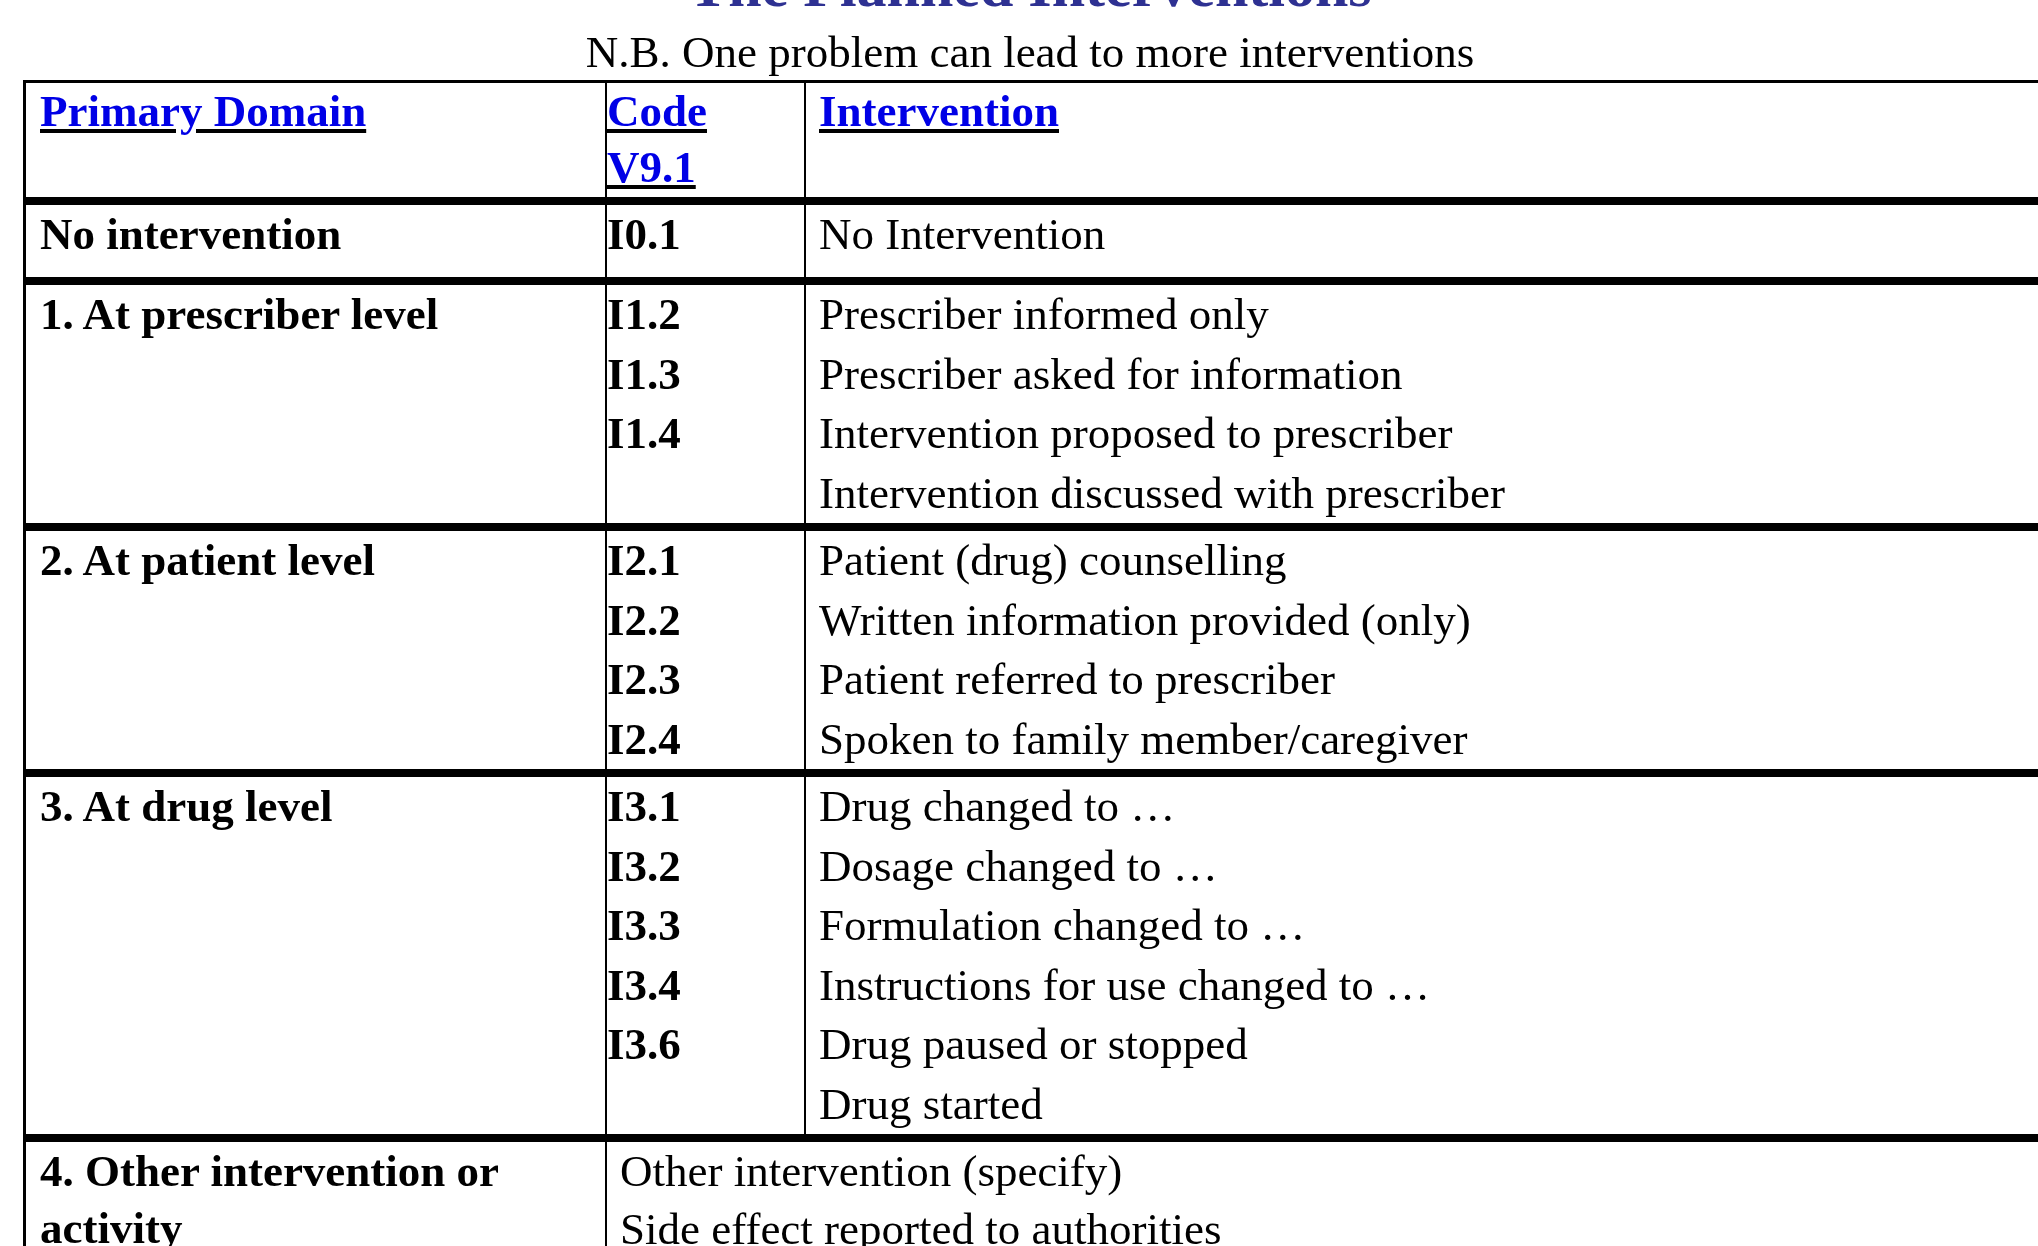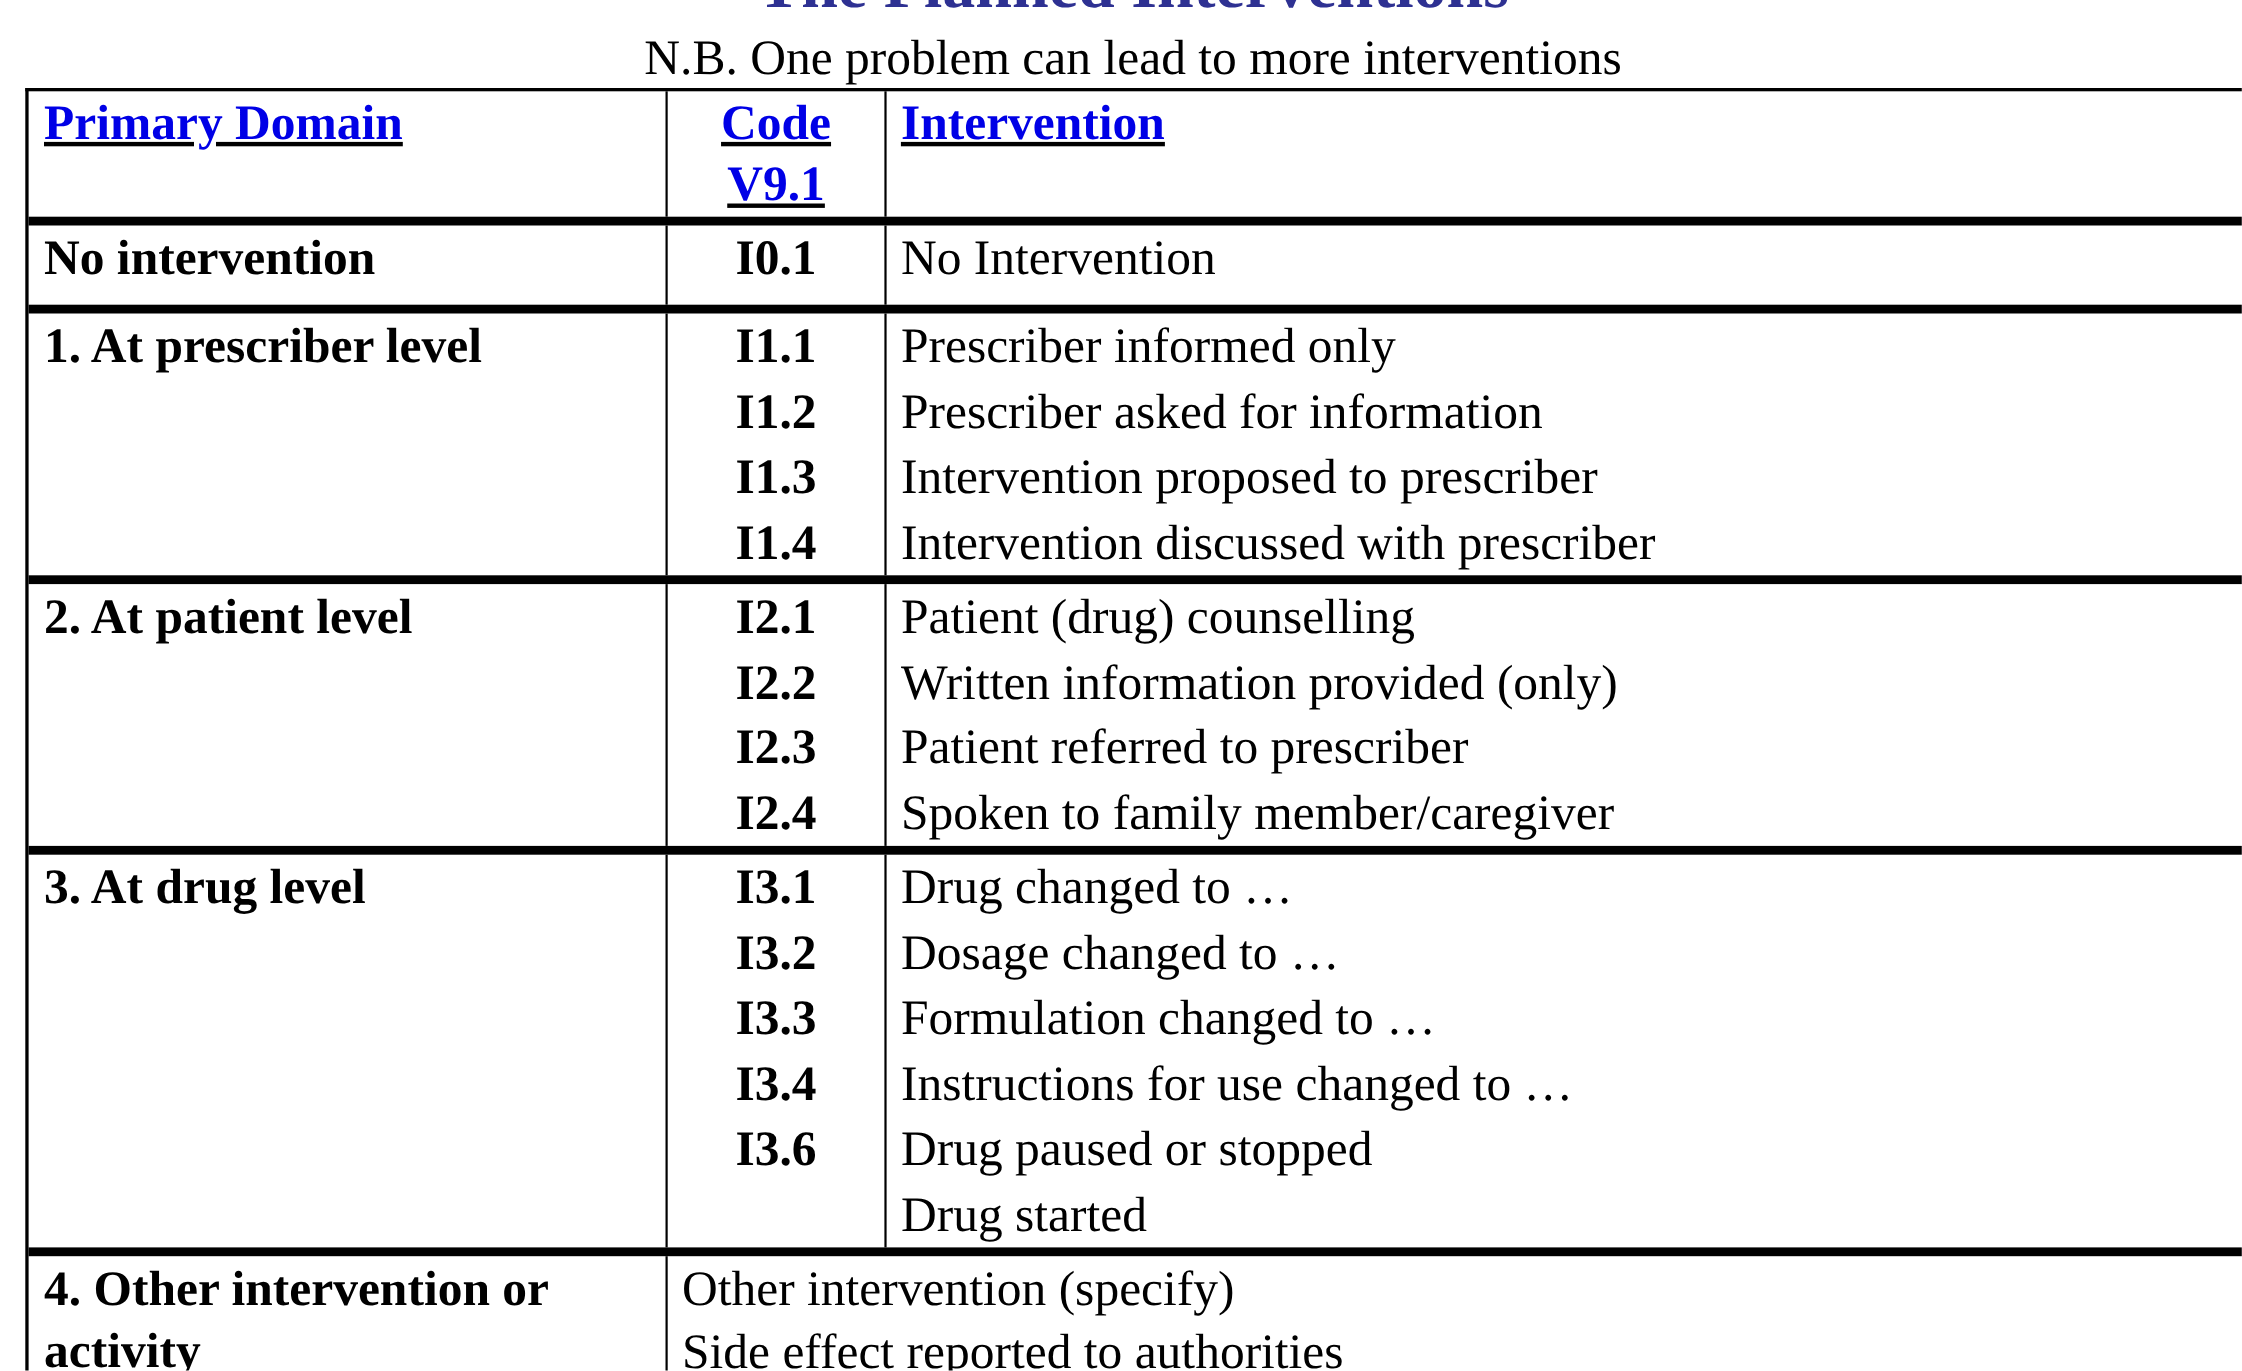--- a/index.html
+++ b/index.html
@@ -57,21 +57,21 @@
   .col-domain {
     width: 581px;
     box-sizing: border-box;
     border-right: 2px solid #000;
     padding-left: 14px;
   }
   .col-code {
     width: 199px;
     box-sizing: border-box;
     border-right: 2px solid #000;
-    text-align: center;
+    text-align: left;
   }
   .col-intervention {
     flex: 1;
     box-sizing: border-box;
     padding-left: 13px;
   }
   .hdr {
     color: #0000e6;
     font-weight: bold;
     font-size: 45px;
@@ -132,21 +132,20 @@
     <div class="col-intervention">
       <div class="int-line">No Intervention</div>
     </div>
   </div>
 
   <div class="section section-1">
     <div class="col-domain">
       <div class="domain-label">1. At prescriber level</div>
     </div>
     <div class="col-code">
-      <div class="code-line">I1.1</div>
       <div class="code-line">I1.2</div>
       <div class="code-line">I1.3</div>
       <div class="code-line">I1.4</div>
     </div>
     <div class="col-intervention">
       <div class="int-line">Prescriber informed only</div>
       <div class="int-line">Prescriber asked for information</div>
       <div class="int-line">Intervention proposed to prescriber</div>
       <div class="int-line">Intervention discussed with prescriber</div>
     </div>

